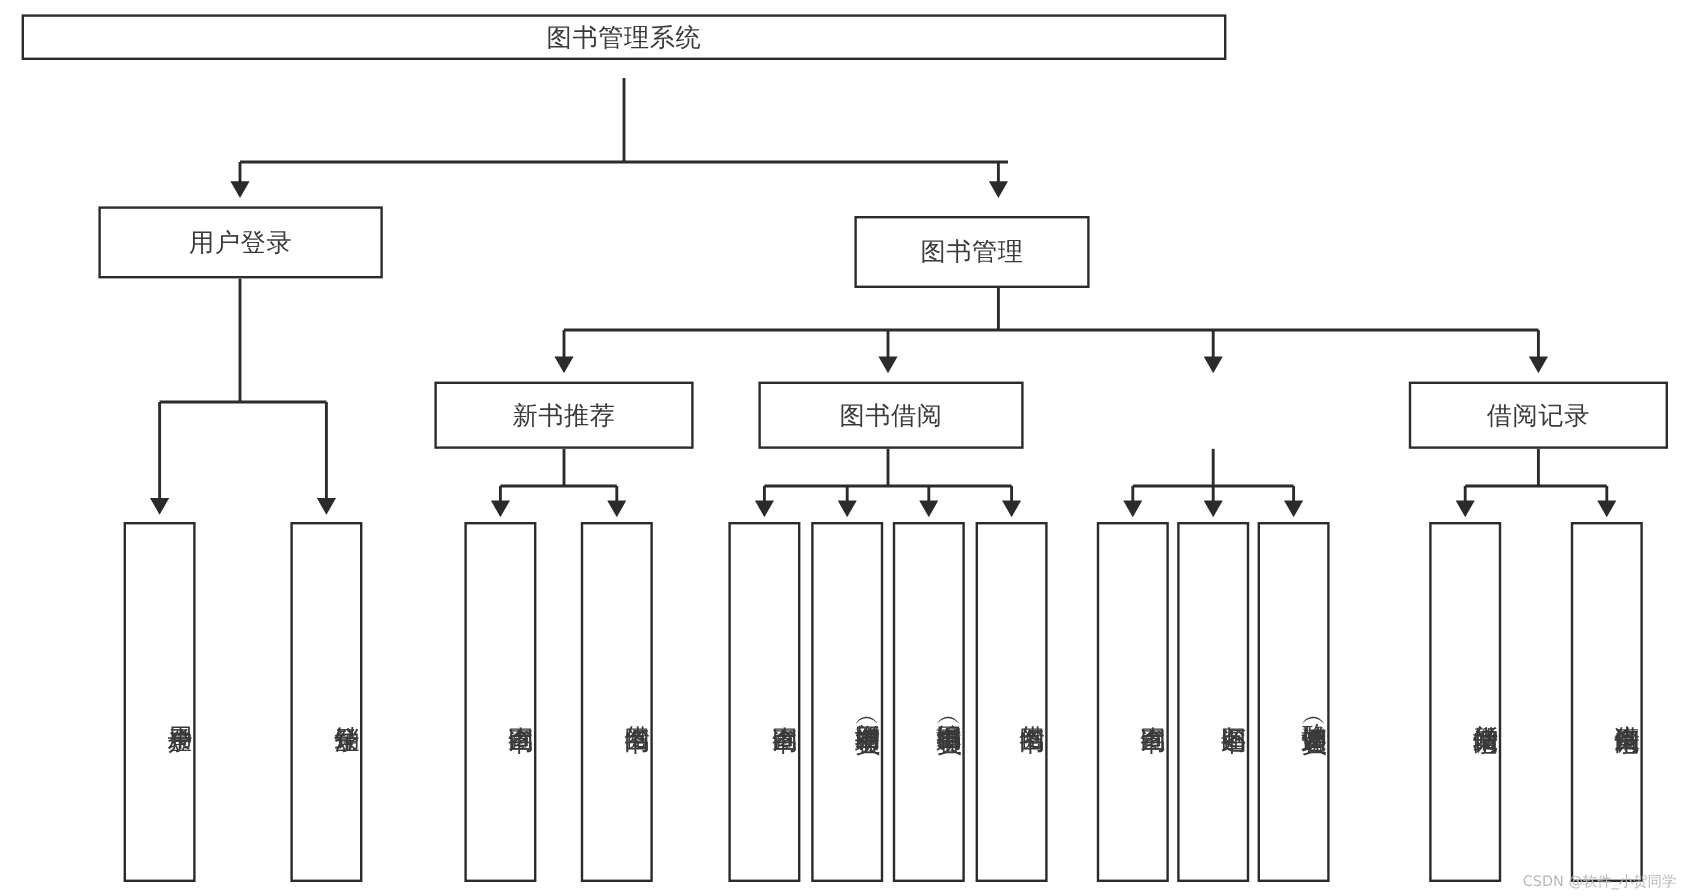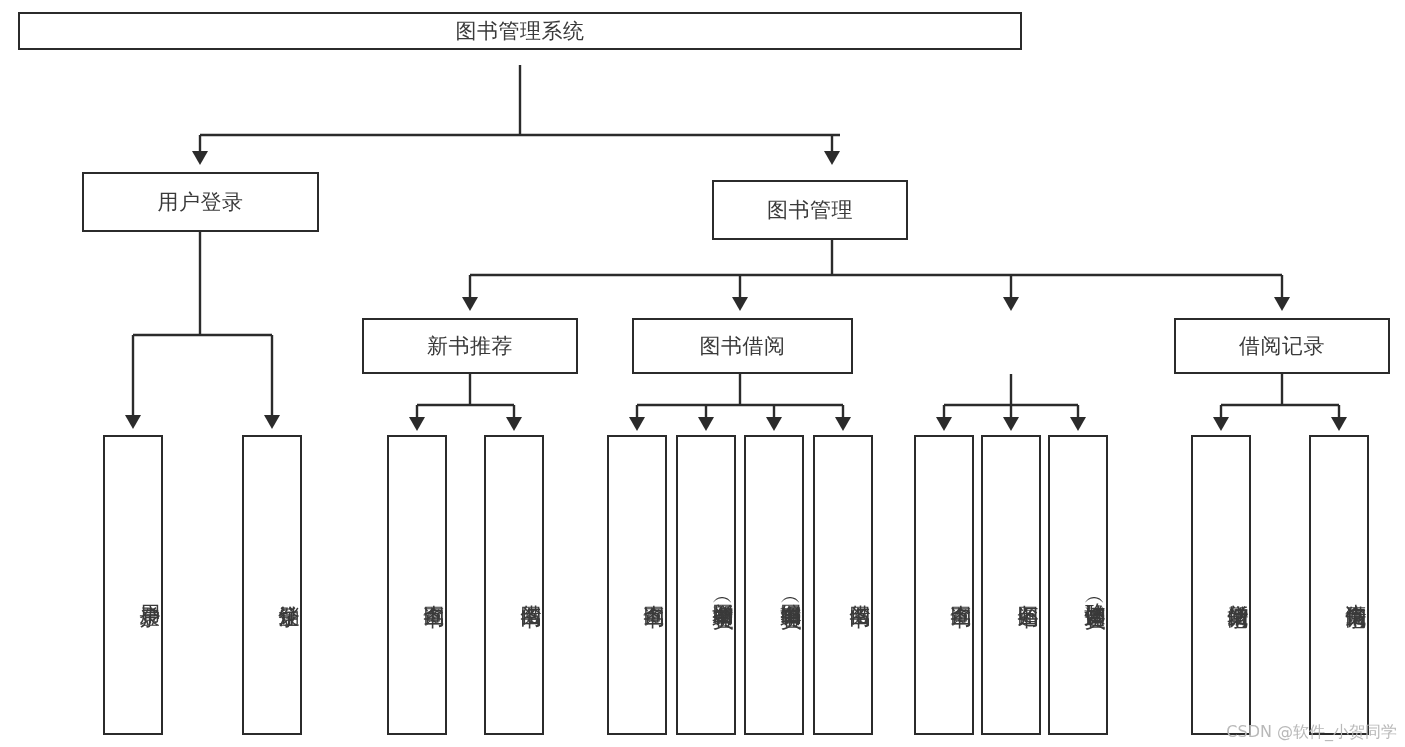--- a/index.html
+++ b/index.html
@@ -51,21 +51,21 @@
     left:0;top:0;
     width:1405px;height:747px;
     pointer-events:none;
   }
   .lk{stroke:#2b2b2b;stroke-width:2.4;fill:none;}
   .arrowhead{fill:#2b2b2b;}
   .watermark{
     position:absolute;
     right:8px;
     bottom:4px;
-    font-size:16px;
+    font-size:12px;
     color:#b9b9b9;
     white-space:nowrap;
     font-family:"DejaVu Sans","Liberation Sans",sans-serif;
   }
 </style>
 </head>
 <body>
 
 <div id="canvas">
 

